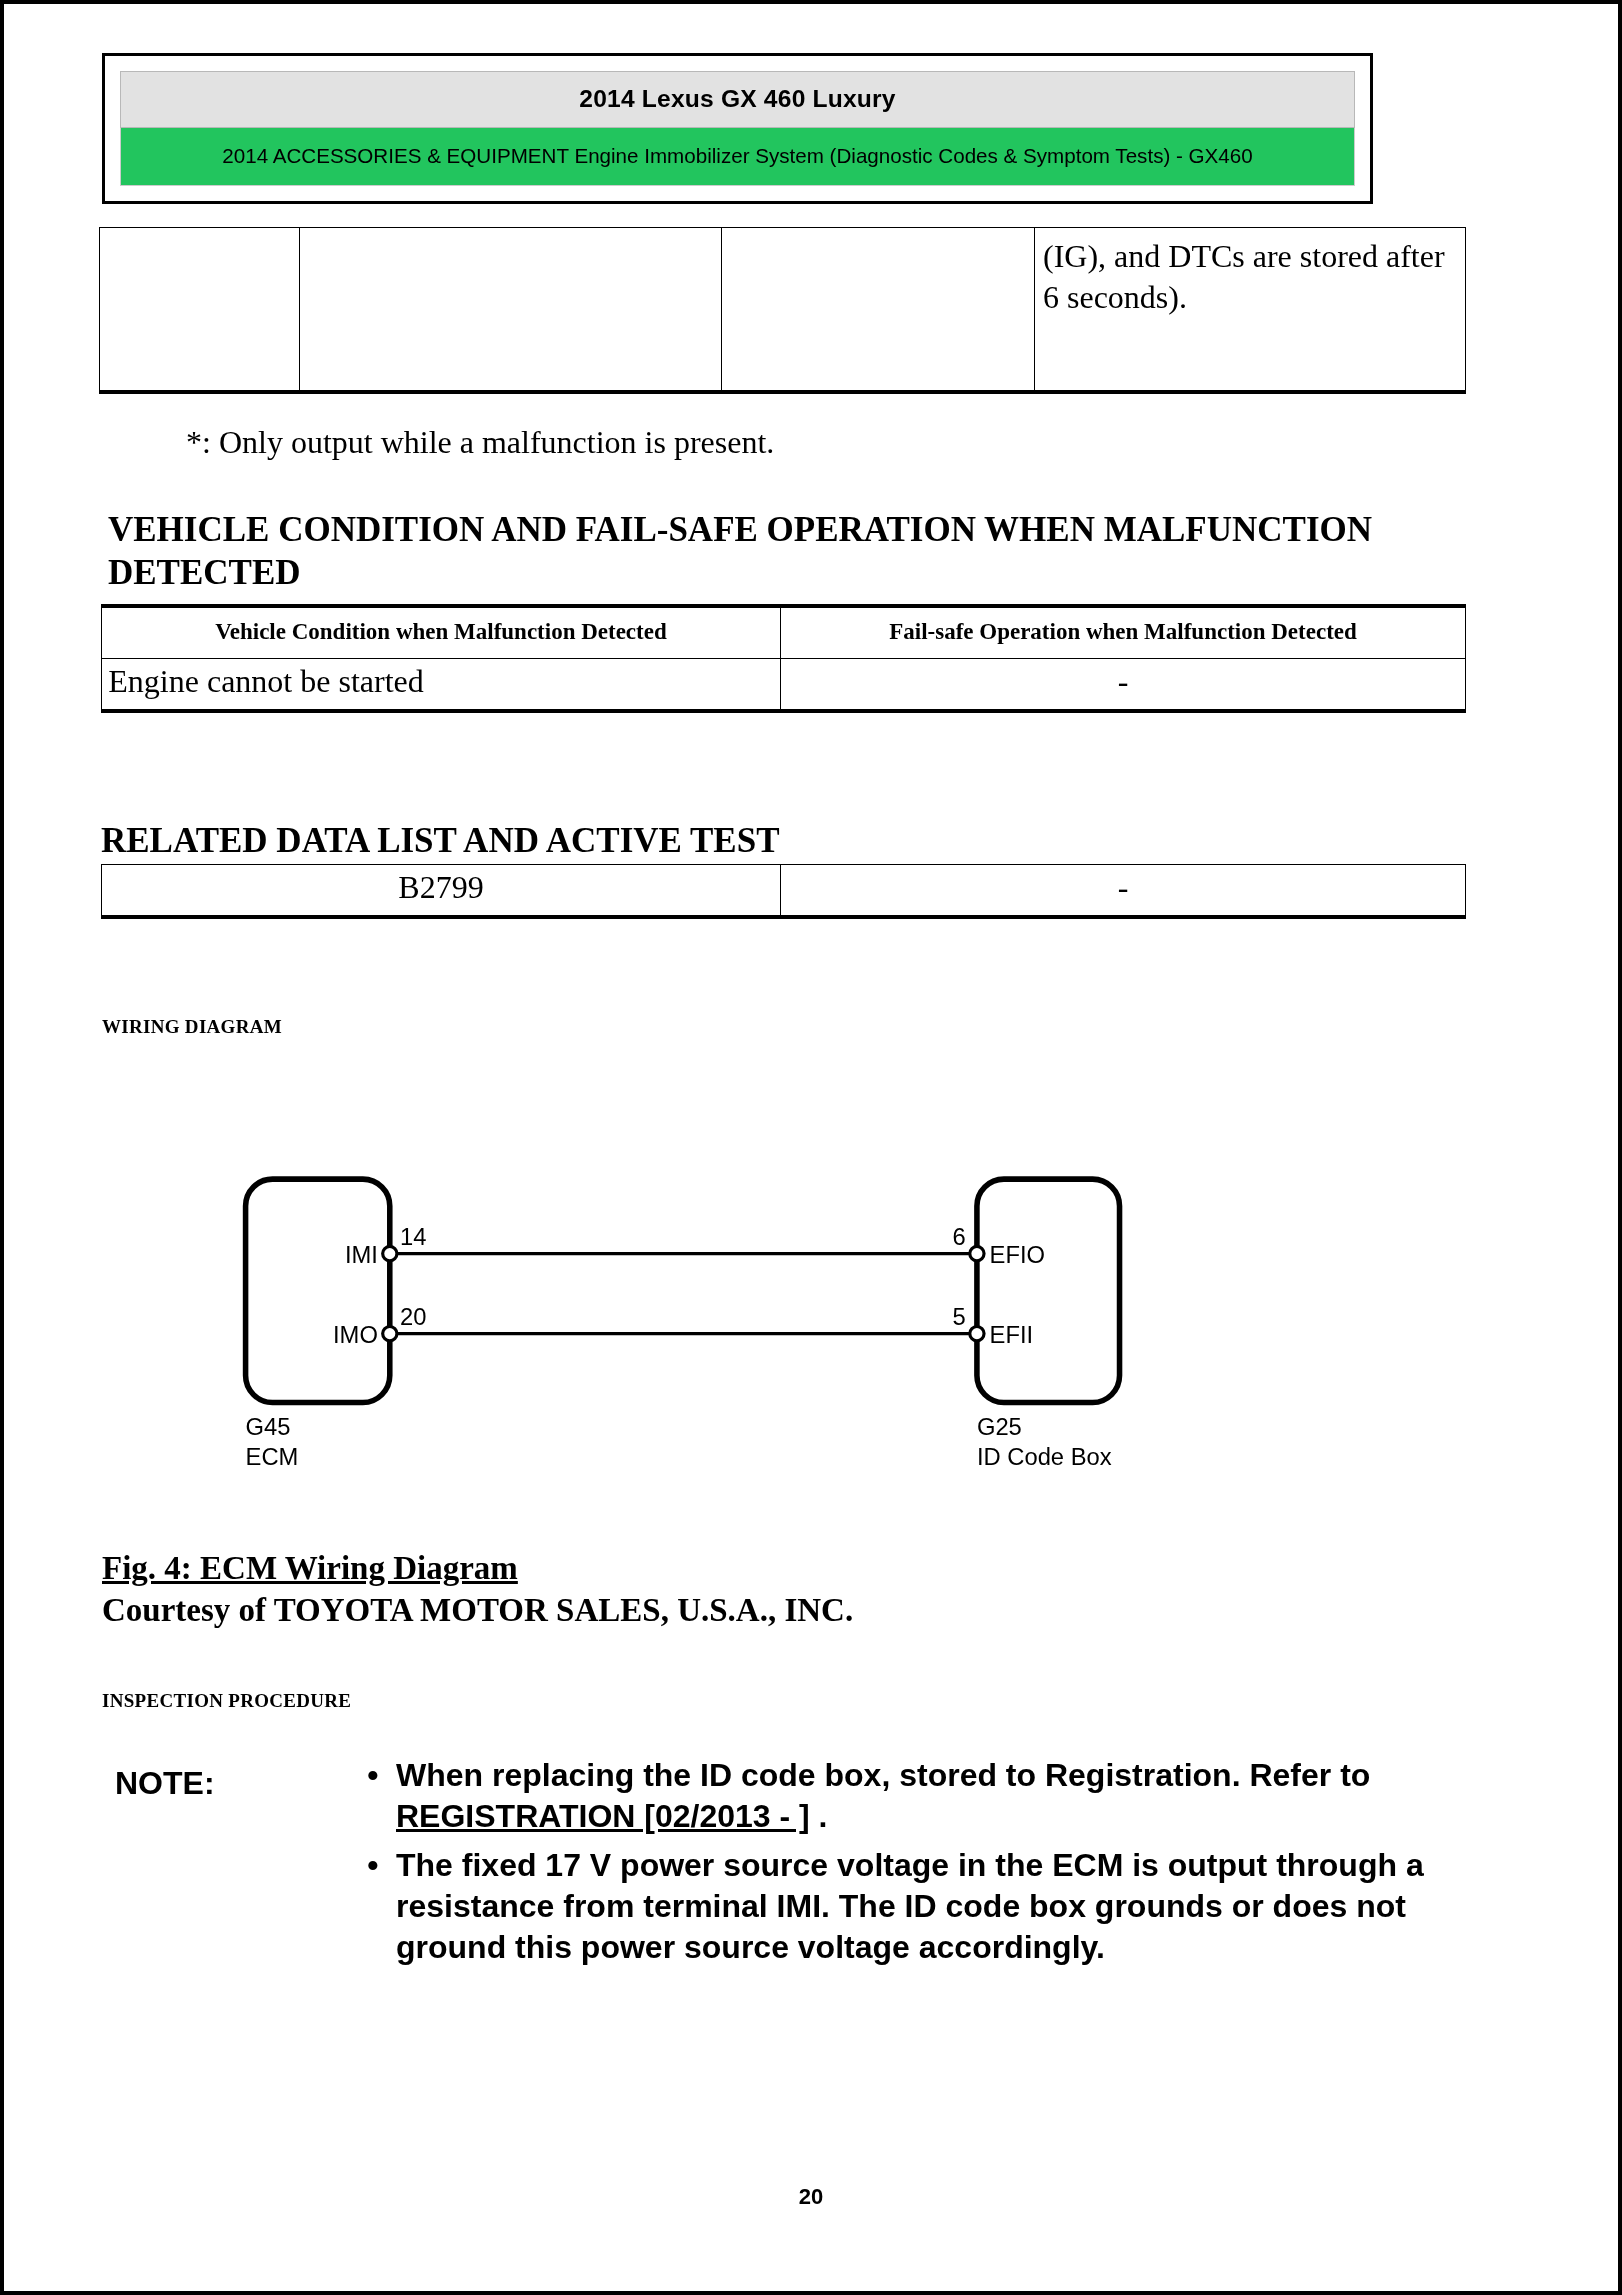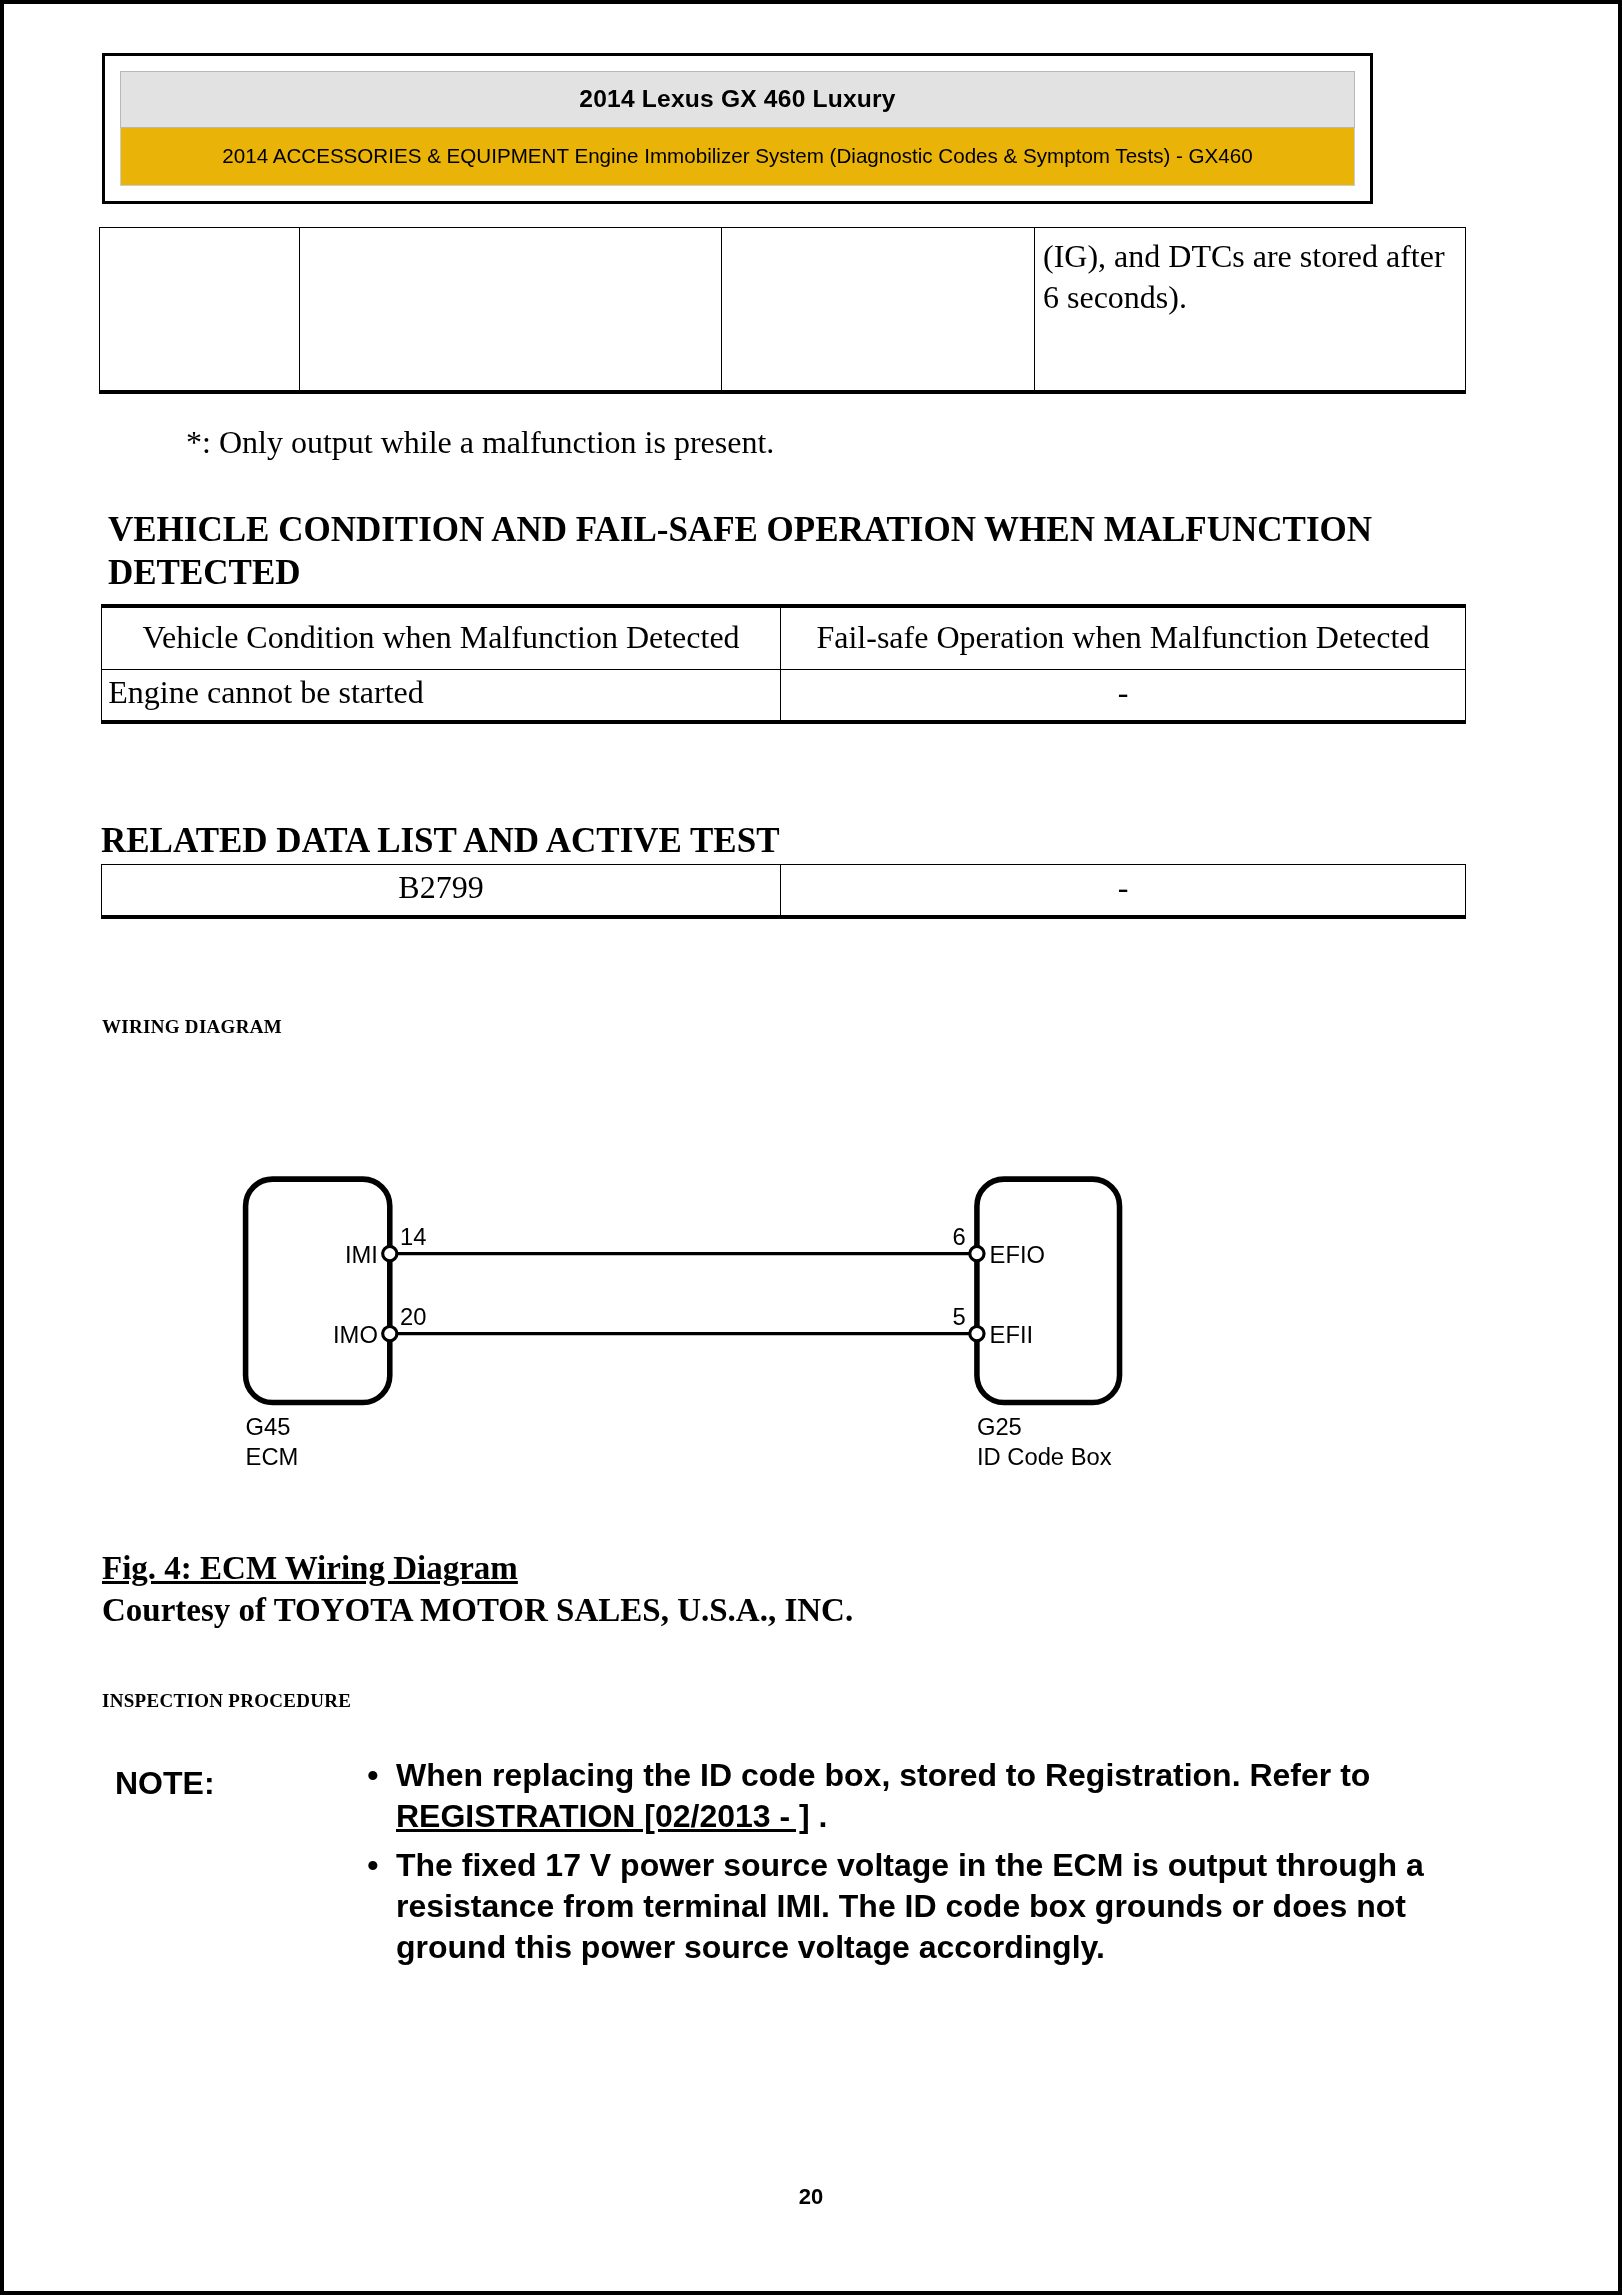--- a/index.html
+++ b/index.html
@@ -39,21 +39,21 @@
   .doc-header .hdr-title {
     background: #e2e2e2;
     border: 1.6px solid #b8b8b8;
     text-align: center;
     font-weight: bold;
     font-size: 24.6px;
     padding: 12.7px 6.3px 14.3px 6.3px;
     letter-spacing: 0.2px;
   }
   .doc-header .hdr-sub {
-    background: #eab308;
+    background: #22c55e;
     border: 1.6px solid #cccccc;
     border-top: none;
     text-align: center;
     font-weight: normal;
     font-size: 20.6px;
     padding: 16px 6.3px 17.4px 6.3px;
   }
 
   
   .tbl {
@@ -67,22 +67,22 @@
     border: 1.6px solid #000000;
     vertical-align: top;
     padding: 4.8px 8px;
     font-size: 32px;
     line-height: 1.22;
   }
   .tbl .thick-top { border-top-width: 4.8px; }
   .tbl .thick-bot { border-bottom-width: 4.8px; }
   .hdr-row td {
     text-align: center;
-    font-weight: normal;
-    font-size: 32px;
+    font-weight: bold;
+    font-size: 23px;
   }
   .ctr { text-align: center; }
   .lft { text-align: left; }
 
   
   #frag-table { left: 95px; top: 223px; width: 1366px; }
   #frag-table td { height: 149px; padding-top: 8px; }
   #frag-table td.frag-text { font-size: 32px; line-height: 1.28; text-align: left; }
 
   

